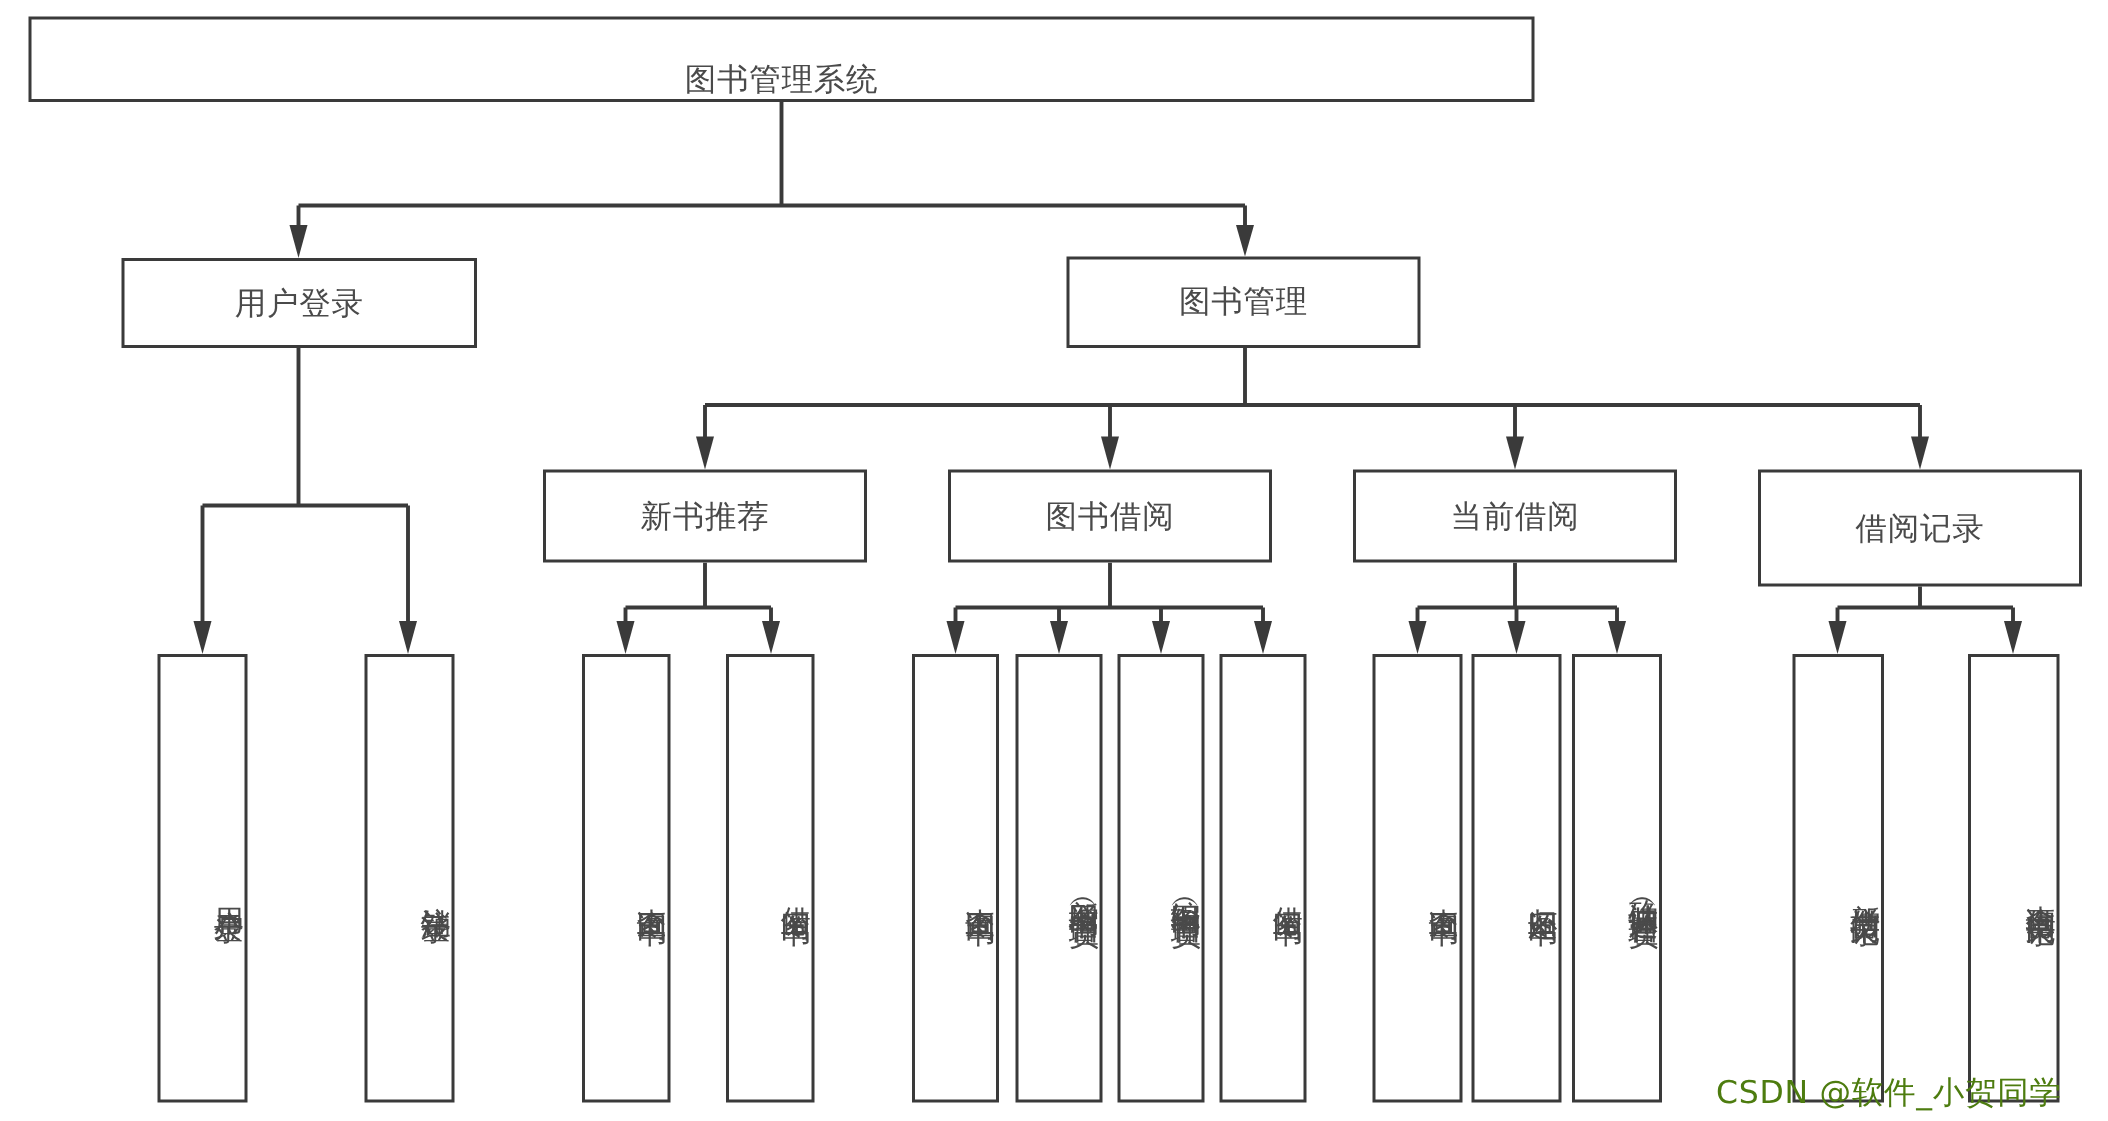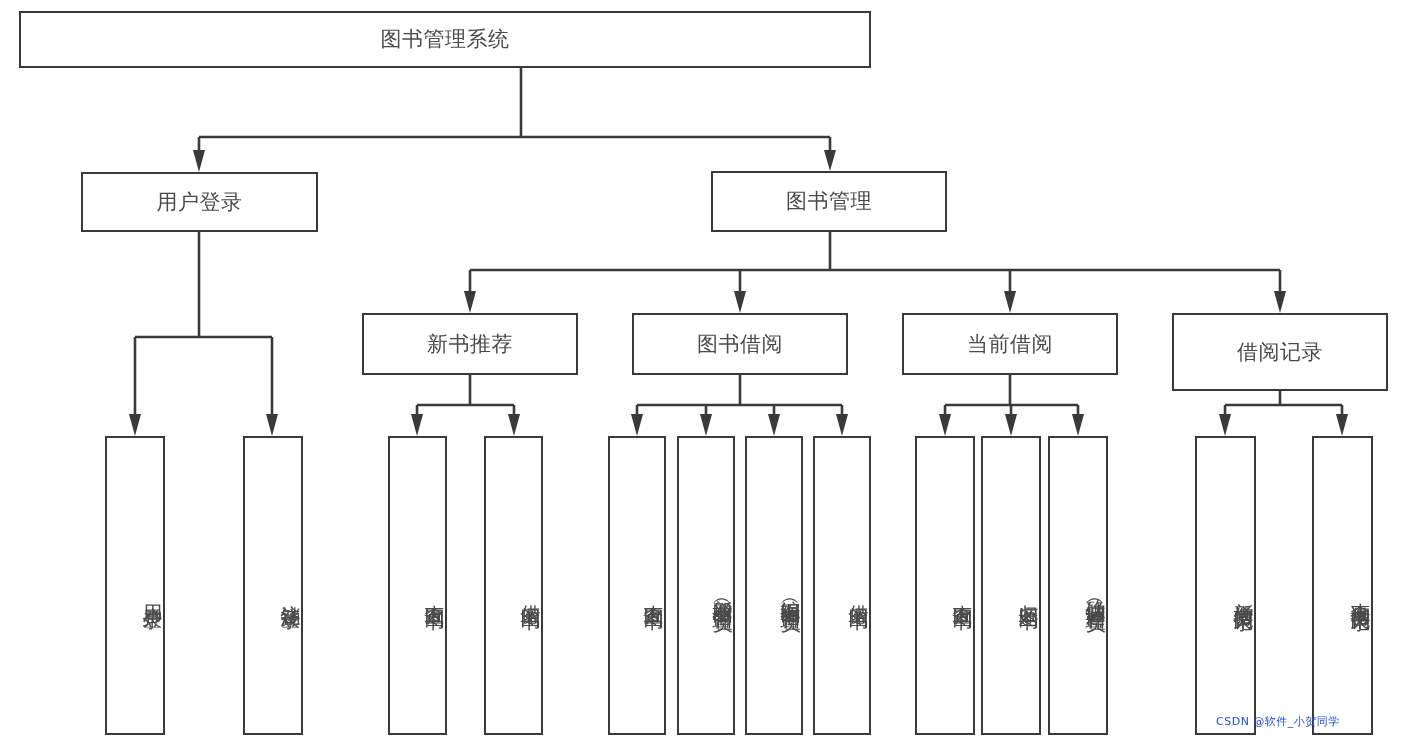--- a/index.html
+++ b/index.html
@@ -55,24 +55,24 @@
     pointer-events:none;
   }
   .edge{
     fill:none;
     stroke:#3a3a3a;
     stroke-width:2.6;
   }
   .ahead{ fill:#3a3a3a; }
   .watermark{
     position:absolute;
-    left:1216px;
+    left:1144px;
     top:714px;
-    font-size:11px;
-    color:#1d4ed8;
+    font-size:21px;
+    color:#4d7c0f;
     letter-spacing:0.5px;
     white-space:nowrap;
     font-family:"DejaVu Sans","Liberation Sans",sans-serif;
   }
 </style>
 </head>
 <body>
 
 <div id="canvas">
 
@@ -131,21 +131,21 @@
     <polygon class="ahead" points="1072,414 1084,414 1078,436"></polygon>
 
     <path class="edge" d="M1280,375 L1280,405"></path>
     <path class="edge" d="M1225,405 L1342,405"></path>
     <path class="edge" d="M1225,405 L1225,416"></path>
     <polygon class="ahead" points="1219,414 1231,414 1225,436"></polygon>
     <path class="edge" d="M1342,405 L1342,416"></path>
     <polygon class="ahead" points="1336,414 1348,414 1342,436"></polygon>
   </svg>
 
-  <div class="node h root" style="left:19px;top:11px;width:852px;height:57px;">
+  <div class="node h root" style="left:19px;top:11px;width:1004px;height:57px;align-items:flex-end;">
     <span>图书管理系统</span>
   </div>
 
   <div class="node h" style="left:81px;top:172px;width:237px;height:60px;">
     <span>用户登录</span>
   </div>
 
   <div class="node h" style="left:711px;top:171px;width:236px;height:61px;">
     <span>图书管理</span>
   </div>

